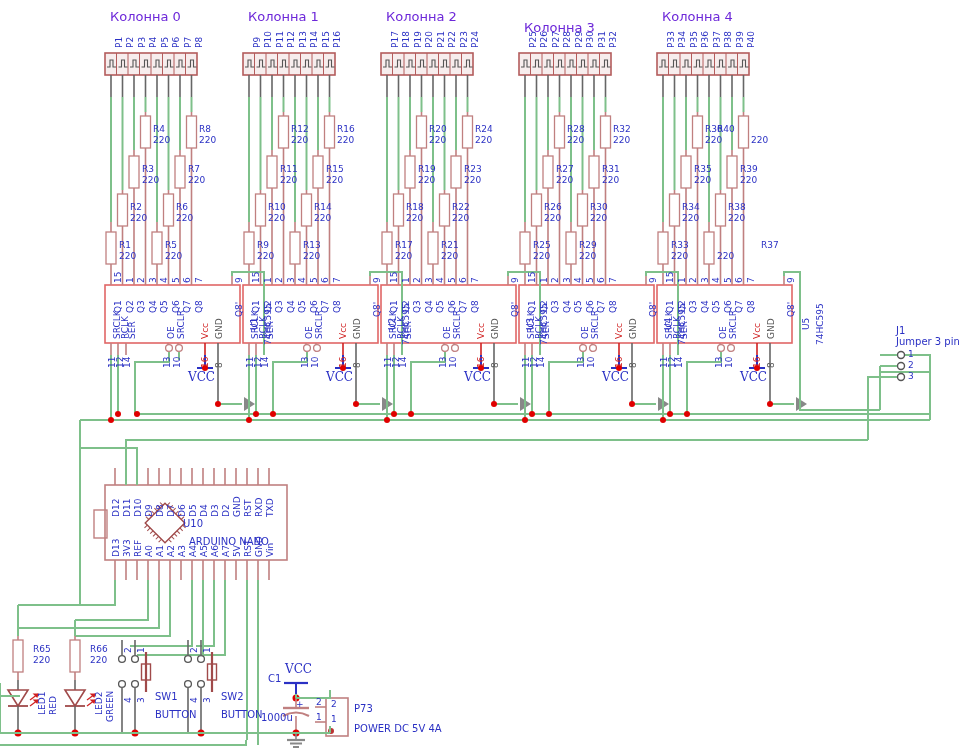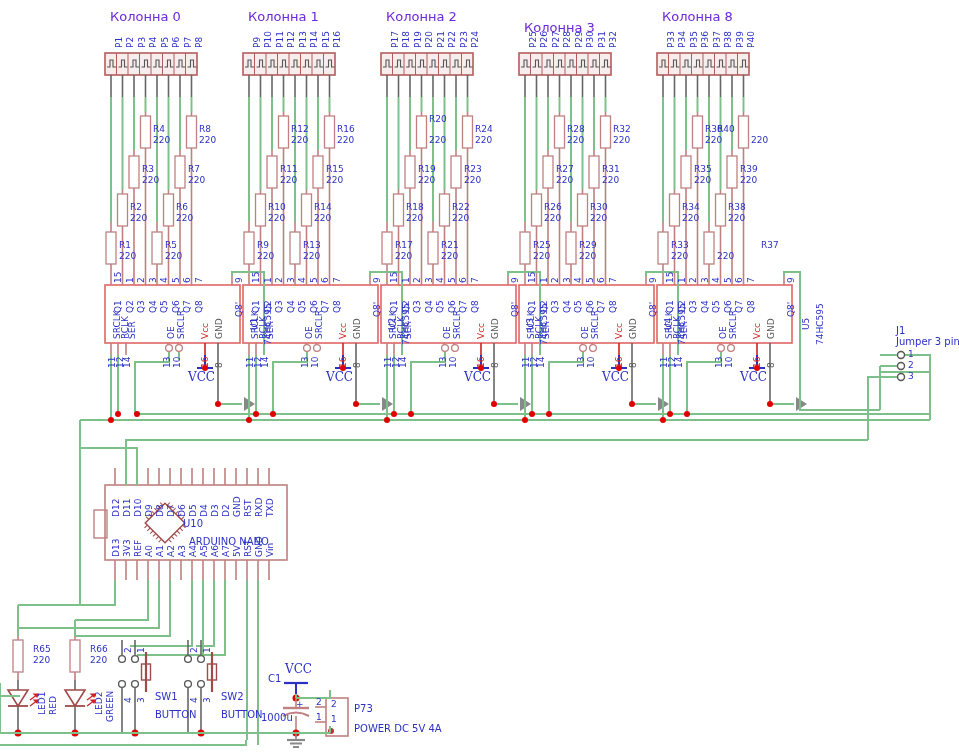--- a/index.html
+++ b/index.html
@@ -790,21 +790,21 @@
     <g stroke="#7ec08a" stroke-width="2" fill="none">
       <path d="M868,440 L868,440"></path>
     </g>
   </svg>
 
   <div>
     <div class="colhdr" style="left:110px;top:9px">Колонна 0</div>
     <div class="colhdr" style="left:248px;top:9px">Колонна 1</div>
     <div class="colhdr" style="left:386px;top:9px">Колонна 2</div>
     <div class="colhdr" style="left:524px;top:20px">Колонна 3</div>
-    <div class="colhdr" style="left:662px;top:9px">Колонна 8</div>
+    <div class="colhdr" style="left:662px;top:9px">Колонна 4</div>
   </div>
 
   <div id="pinLabels">
       <div class="lbl vert" style="left: 114.5px; top: 48px;">P1</div>
       <div class="lbl vert" style="left: 126px; top: 48px;">P2</div>
       <div class="lbl vert" style="left: 137.5px; top: 48px;">P3</div>
       <div class="lbl vert" style="left: 149px; top: 48px;">P4</div>
       <div class="lbl vert" style="left: 160.5px; top: 48px;">P5</div>
       <div class="lbl vert" style="left: 172px; top: 48px;">P6</div>
       <div class="lbl vert" style="left: 183.5px; top: 48px;">P7</div>
@@ -875,21 +875,21 @@
       <div class="lbl" style="left: 326px; top: 165px;">R15</div>
       <div class="lbl" style="left: 326px; top: 176px;">220</div>
       <div class="lbl" style="left: 337px; top: 125px;">R16</div>
       <div class="lbl" style="left: 337px; top: 136px;">220</div>
       <div class="lbl" style="left: 395px; top: 241px;">R17</div>
       <div class="lbl" style="left: 395px; top: 252px;">220</div>
       <div class="lbl" style="left: 406px; top: 203px;">R18</div>
       <div class="lbl" style="left: 406px; top: 214px;">220</div>
       <div class="lbl" style="left: 418px; top: 165px;">R19</div>
       <div class="lbl" style="left: 418px; top: 176px;">220</div>
-      <div class="lbl" style="left: 429px; top: 115px;">R20</div>
+      <div class="lbl" style="left: 429px; top: 125px;">R20</div>
       <div class="lbl" style="left: 429px; top: 136px;">220</div>
       <div class="lbl" style="left: 441px; top: 241px;">R21</div>
       <div class="lbl" style="left: 441px; top: 252px;">220</div>
       <div class="lbl" style="left: 452px; top: 203px;">R22</div>
       <div class="lbl" style="left: 452px; top: 214px;">220</div>
       <div class="lbl" style="left: 464px; top: 165px;">R23</div>
       <div class="lbl" style="left: 464px; top: 176px;">220</div>
       <div class="lbl" style="left: 475px; top: 125px;">R24</div>
       <div class="lbl" style="left: 475px; top: 136px;">220</div>
       <div class="lbl" style="left: 533px; top: 241px;">R25</div>

